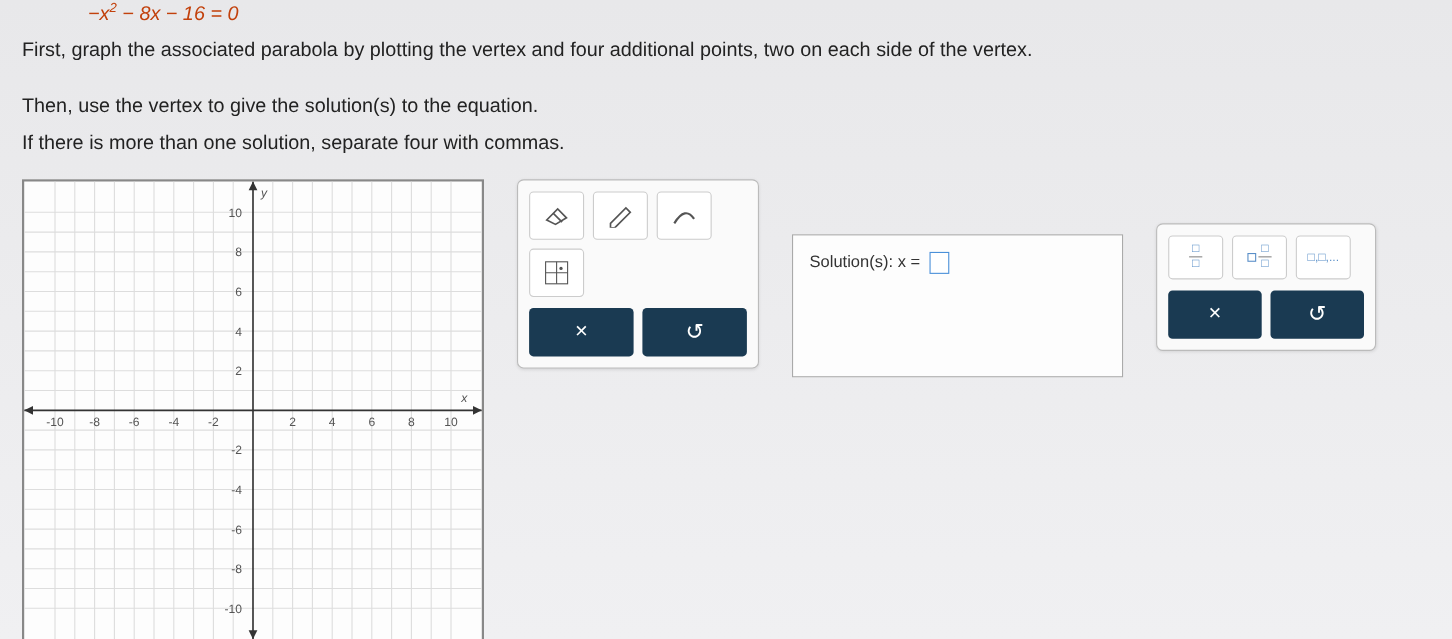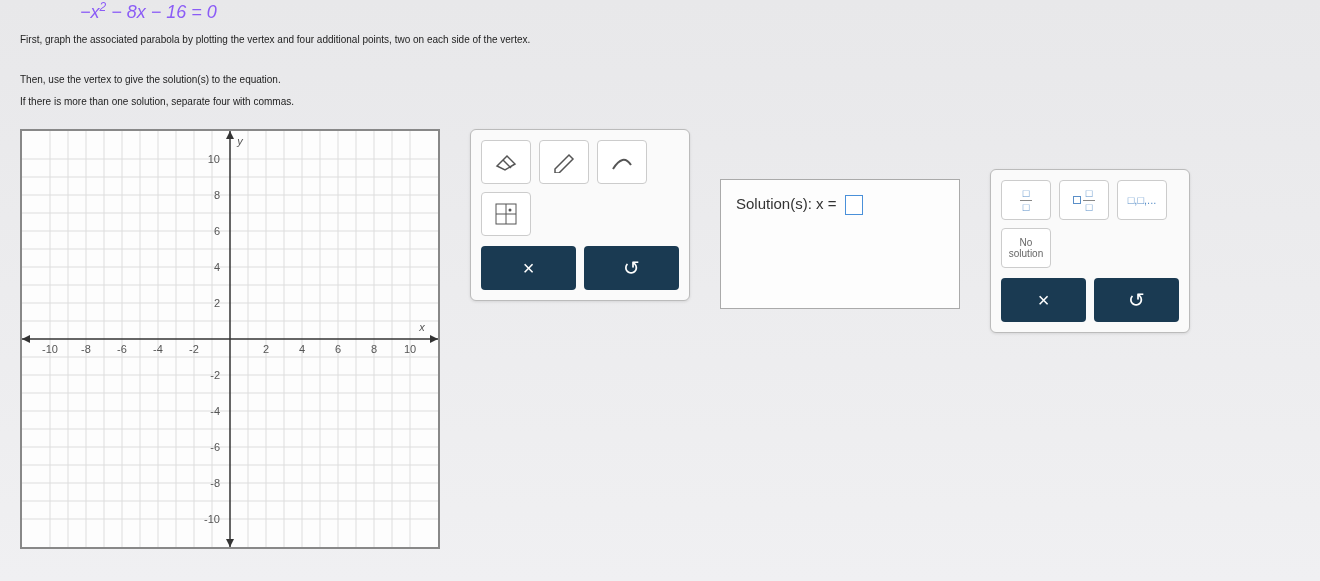--- a/index.html
+++ b/index.html
@@ -10,25 +10,25 @@
       height: 581px;
       padding: 0 20px;
       color: #333;
       overflow: hidden;
     }
     .equation {
       font-size: 18px;
       margin-left: 60px;
       margin-bottom: 10px;
       font-style: italic;
-      color: #8b5cf6;
+      color: #c2410c;
     }
     .equation sup { font-size: 12px; vertical-align: super; }
     .instructions {
-      font-size: 10px;
+      font-size: 18px;
       color: #222;
       margin-bottom: 8px;
       line-height: 1.4;
     }
     .content-row {
       display: flex;
       align-items: flex-start;
       gap: 30px;
       margin-top: 20px;
     }
@@ -75,21 +75,21 @@
       color: #fff;
       border: none;
       border-radius: 4px;
       display: flex;
       align-items: center;
       justify-content: center;
       font-size: 20px;
       cursor: pointer;
     }
     .solution-panel {
-      width: 240px;
+      width: 301px;
       height: 130px;
       border: 1px solid #aaa;
       background: #fdfdfd;
       padding: 15px;
       margin-top: 50px;
       font-size: 15px;
     }
     .solution-input {
       display: inline-block;
       width: 18px;
@@ -291,25 +291,20 @@
             <span class="frac">
               <span class="frac-top">□</span>
               <span class="frac-bot">□</span>
             </span>
           </span>
       </button>
       <button class="aux-btn">
         <span style="color:#5a8fc8;font-size:11px;">□,□,...</span>
       </button>
     </div>
-    <div class="aux-row">
-      <button class="aux-btn" style="font-size:10px;line-height:1.1;">
-        <span>No solution</span>
-      </button>
-    </div>
     <div class="action-row">
       <button class="action-btn">
         <span>×</span>
       </button>
       <button class="action-btn">
         <span>↺</span>
       </button>
     </div>
   </div>
 </div>

